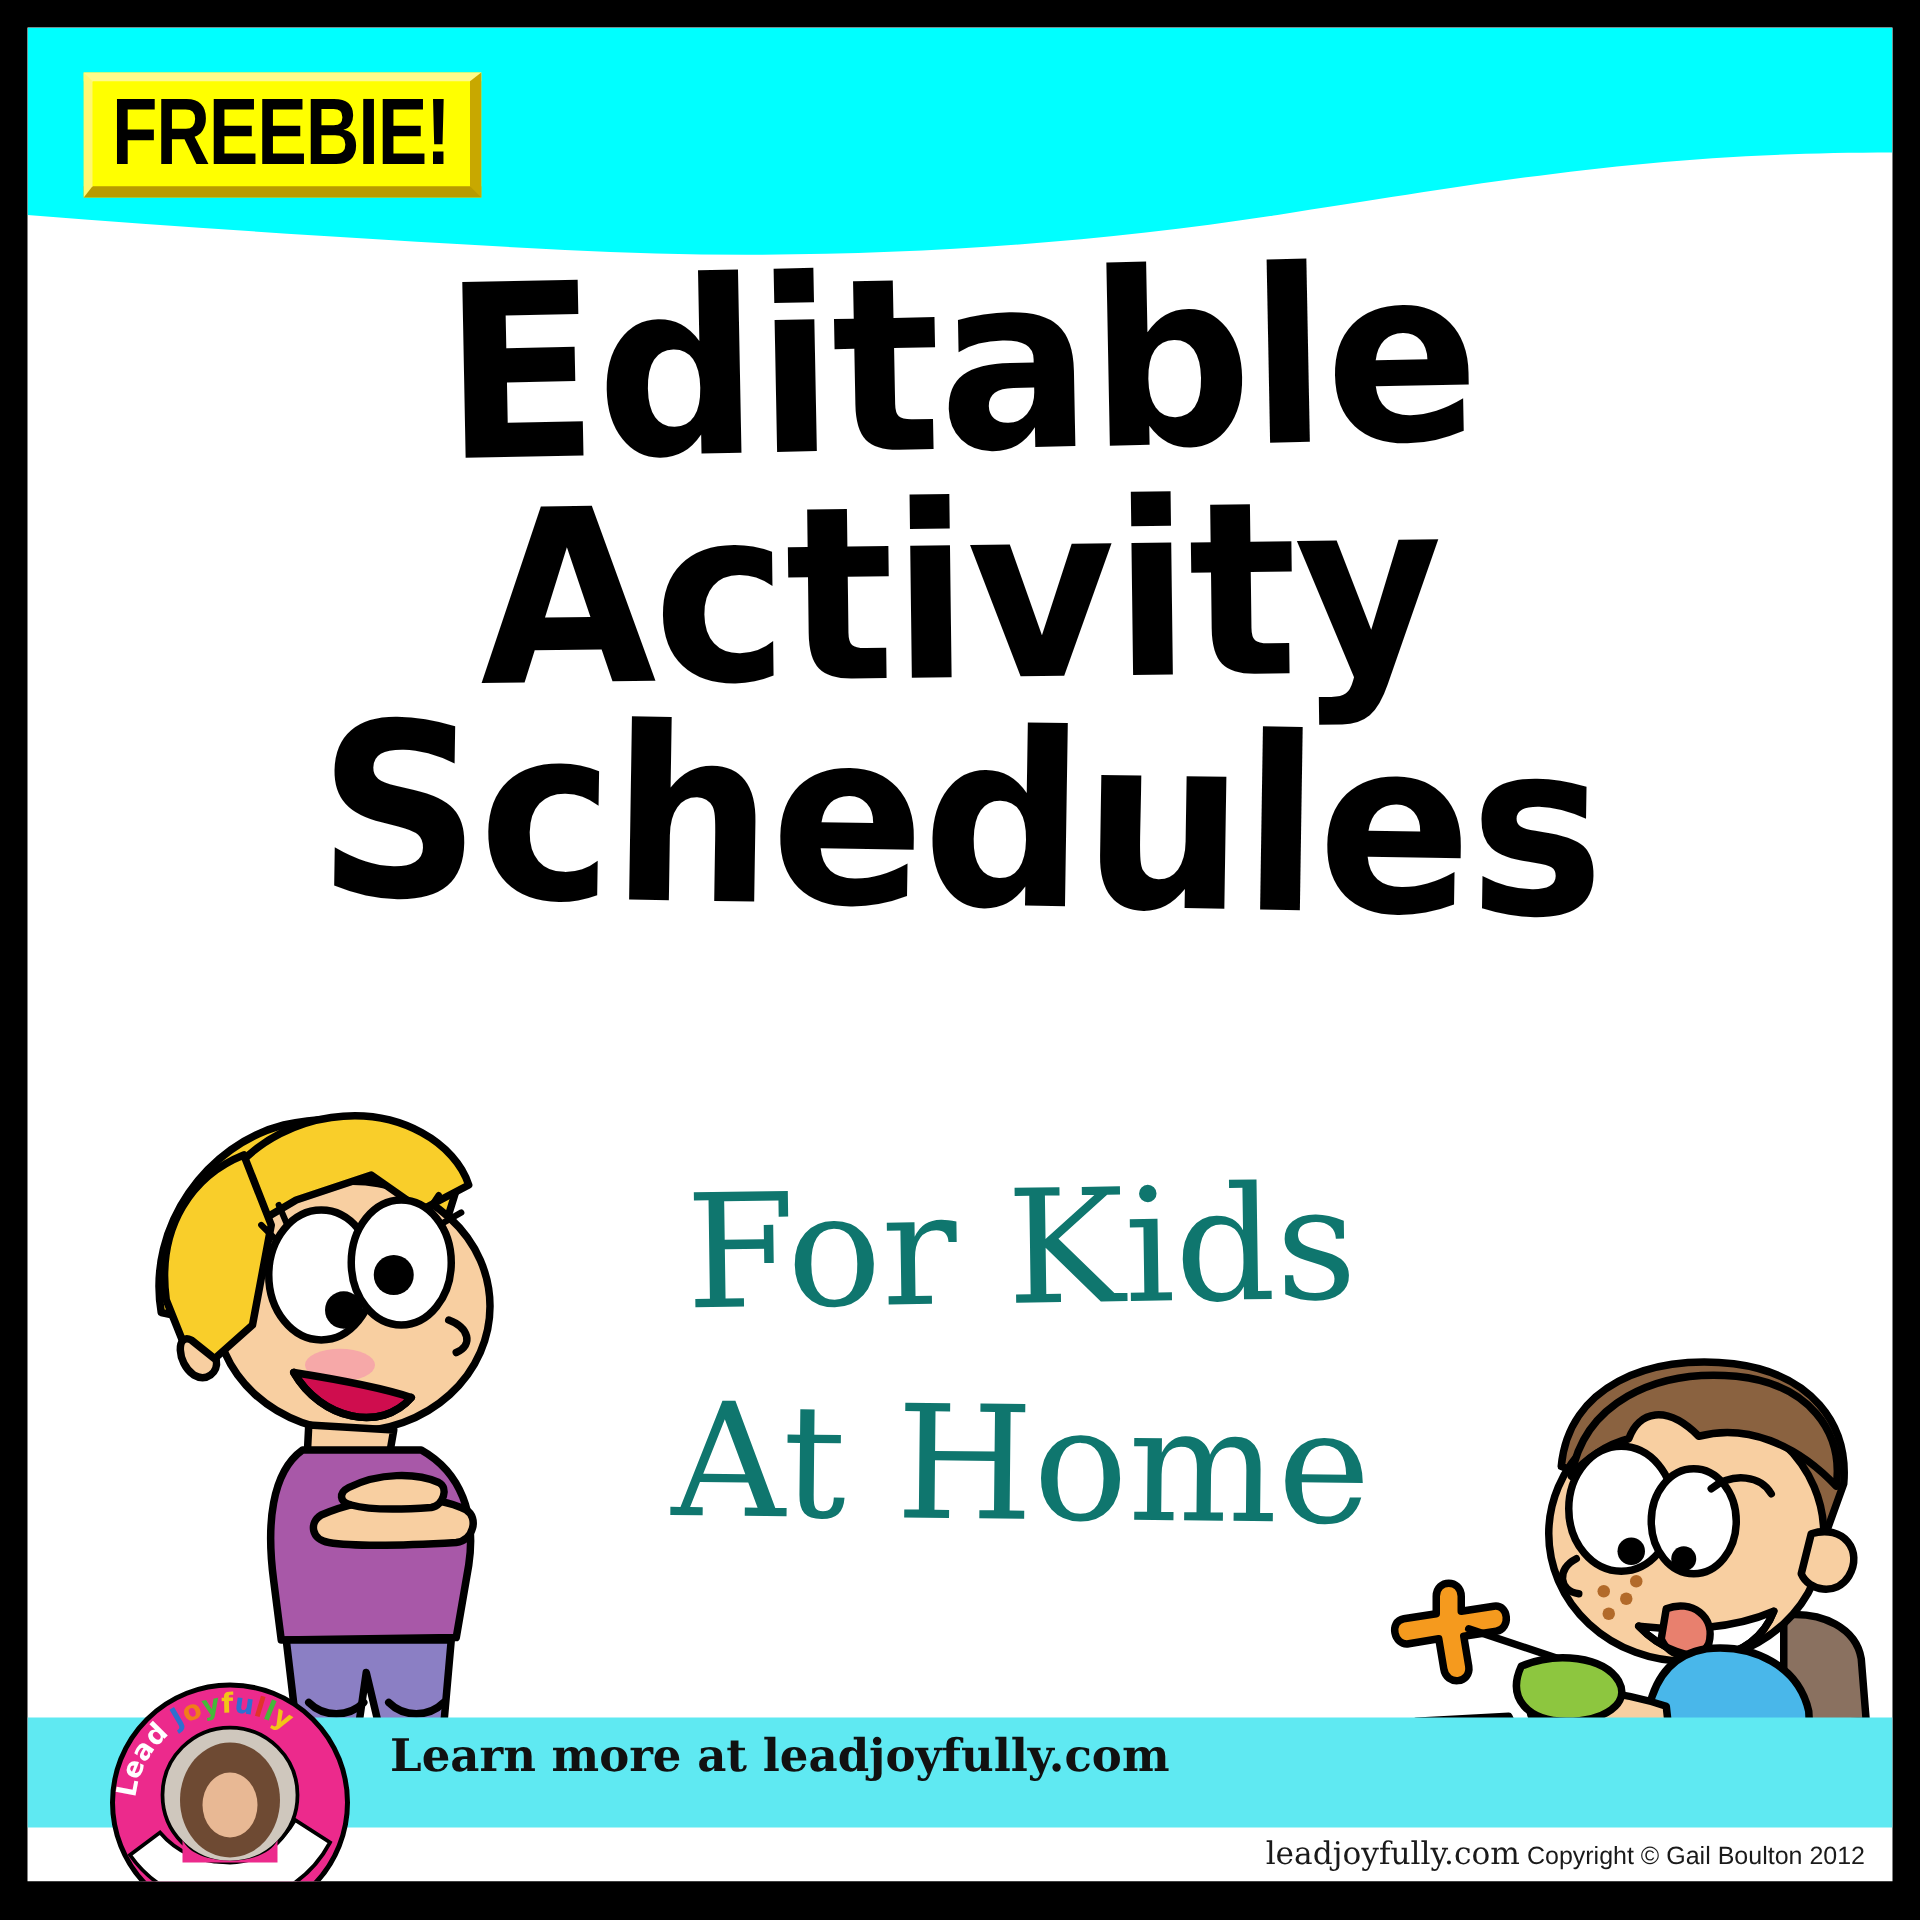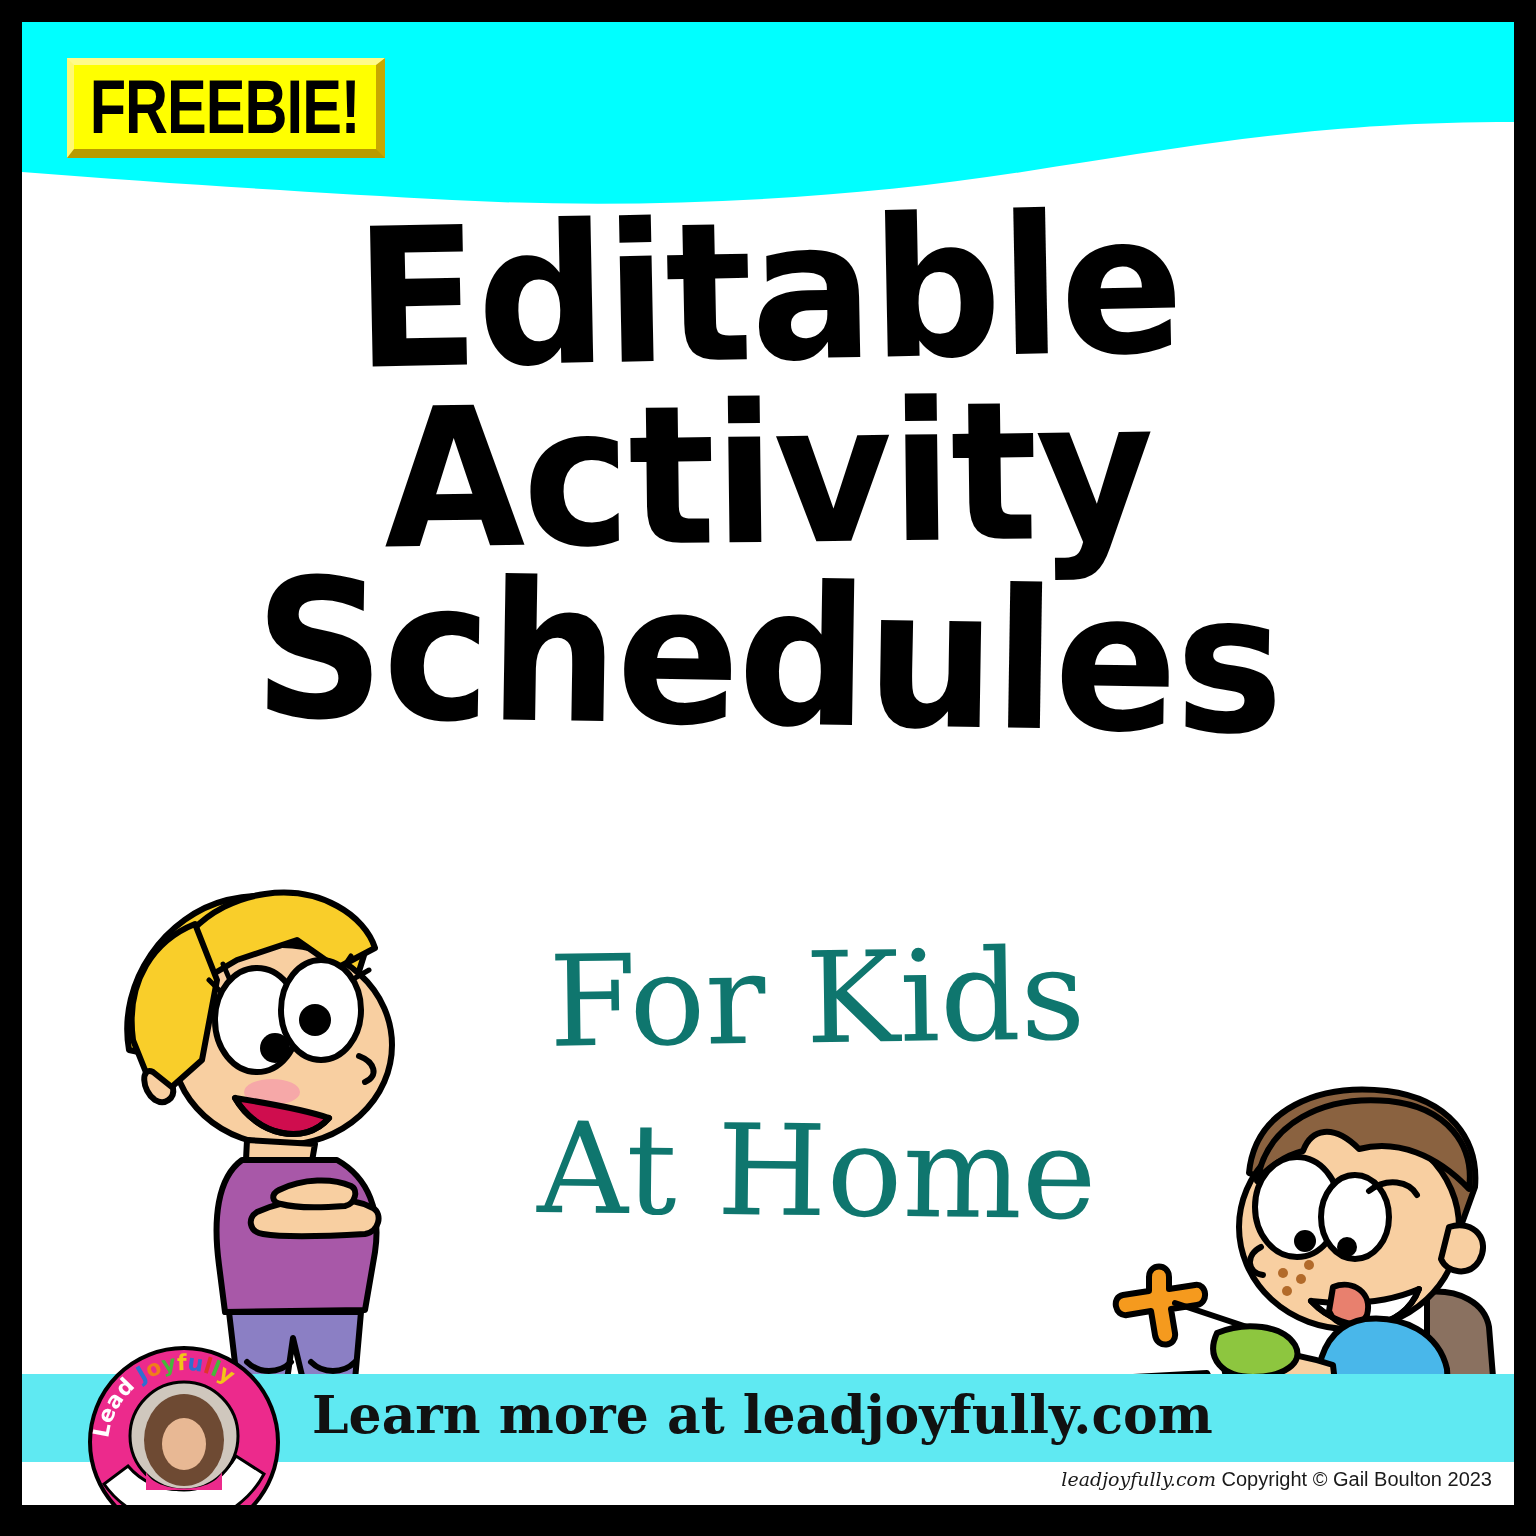--- a/index.html
+++ b/index.html
@@ -108,39 +108,38 @@
     width: 1492px;
     height: 88px;
     background: #5fe9f2;
   }
   .learnmore {
     position: absolute;
     left: 290px;
     top: 1362px;
     font-family: "DejaVu Serif", serif;
     font-weight: 700;
-    font-size: 52px;
+    font-size: 36px;
     color: #111;
     letter-spacing: 0px;
     white-space: nowrap;
   }
   
   .copyright {
     position: absolute;
     right: 22px;
     top: 1446px;
     font-family: "Liberation Sans", sans-serif;
     font-size: 20px;
     color: #1a1a1a;
     white-space: nowrap;
   }
   .copyright .dom {
     font-family: "DejaVu Serif", serif;
-    font-style: italic;
-    font-size: 19px;
+    font-size: 25px;
   }
 
   
   .logo {
     position: absolute;
     left: 64px;
     top: 1322px;
     width: 196px;
     height: 196px;
   }
@@ -316,17 +315,17 @@
           </textPath>
         </text>
         <text font-family="'DejaVu Sans', sans-serif" font-size="17" fill="#111">
           <textPath href="#arcBot" startOffset="12%">Gail Boulton</textPath>
         </text>
       </svg>
     </div>
 
     <div class="copyright">
       <span class="dom">leadjoyfully.com</span>
-      <span>Copyright © Gail Boulton 2023</span>
+      <span>Copyright © Gail Boulton 2012</span>
     </div>
 
   </div>
 </div>
 
 </body></html>

